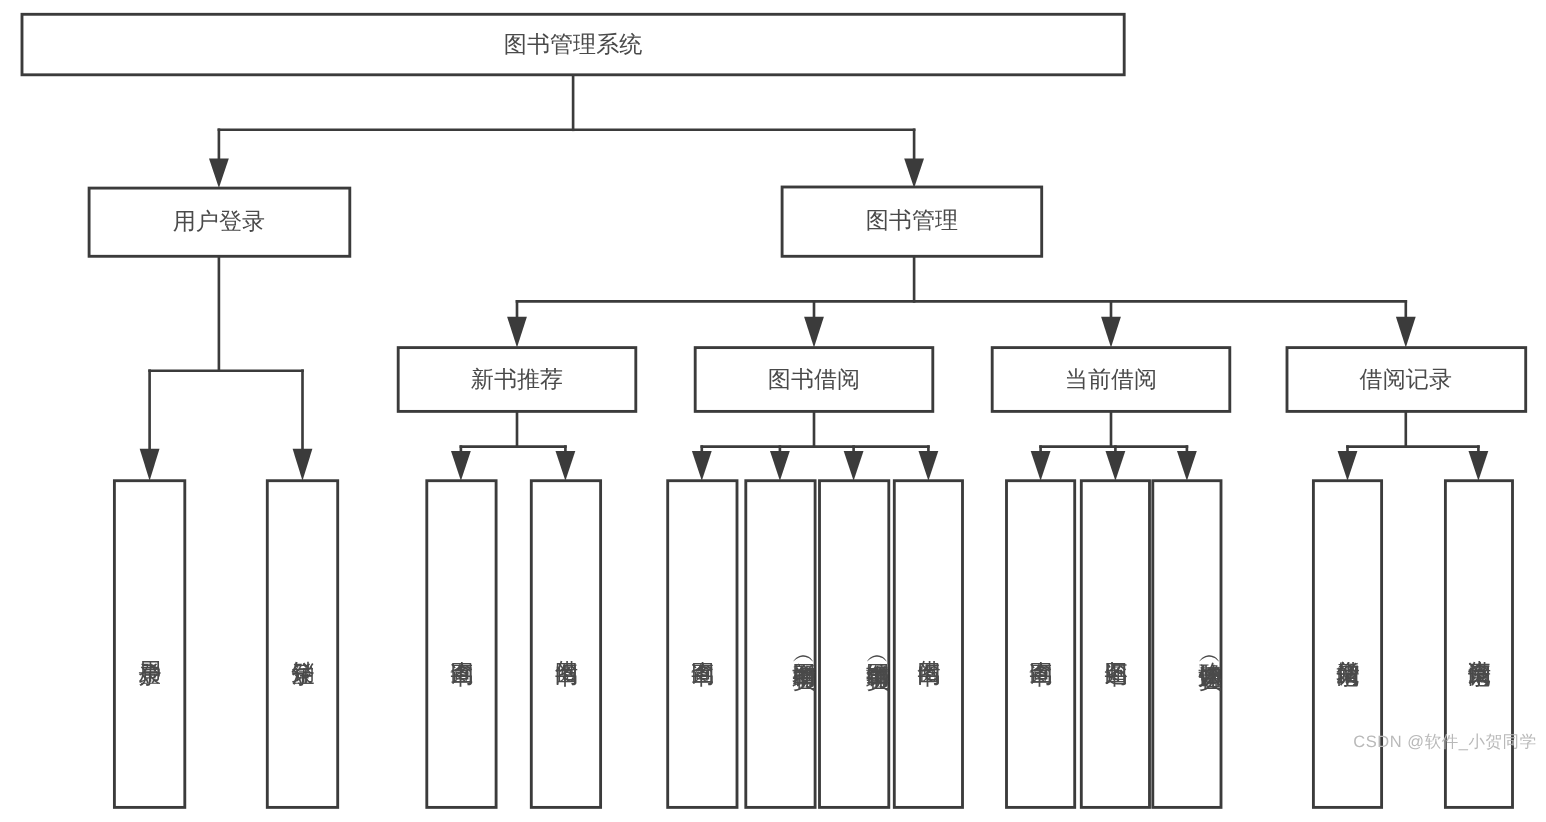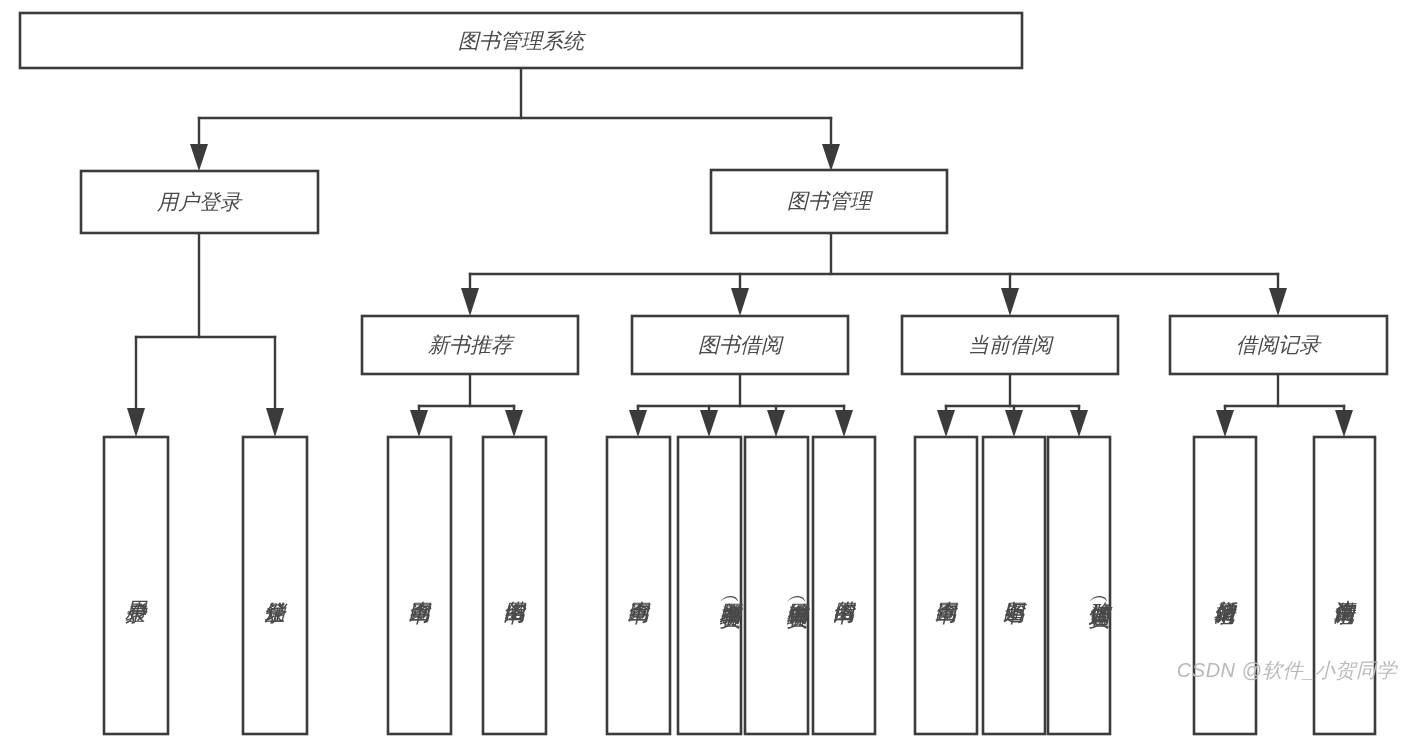--- a/index.html
+++ b/index.html
@@ -11,21 +11,20 @@
     width: 1405px;
     height: 747px;
     font-family: "Liberation Sans", "DejaVu Sans", sans-serif;
     overflow: hidden;
     position: relative;
   }
   #diagram-root {
     position: relative;
     width: 1405px;
     height: 690px;
-    font-style: italic;
   }
   svg#tree-svg {
     position: absolute;
     left: 0;
     top: 0;
     width: 1405px;
     height: 747px;
     display: block;
   }
   .node-box {
@@ -65,21 +64,21 @@
     text-align: center;
     white-space: nowrap;
     pointer-events: none;
     user-select: none;
   }
   .watermark {
     position: absolute;
     right: 8px;
     bottom: 6px;
     font-family: "Liberation Sans", "DejaVu Sans", sans-serif;
-    font-size: 20px;
+    font-size: 15px;
     color: #b9b9b9;
     letter-spacing: 0.5px;
     white-space: nowrap;
     margin-top: 40px;
   }
 </style>
 </head>
 <body>
 
 <div id="diagram-root">

